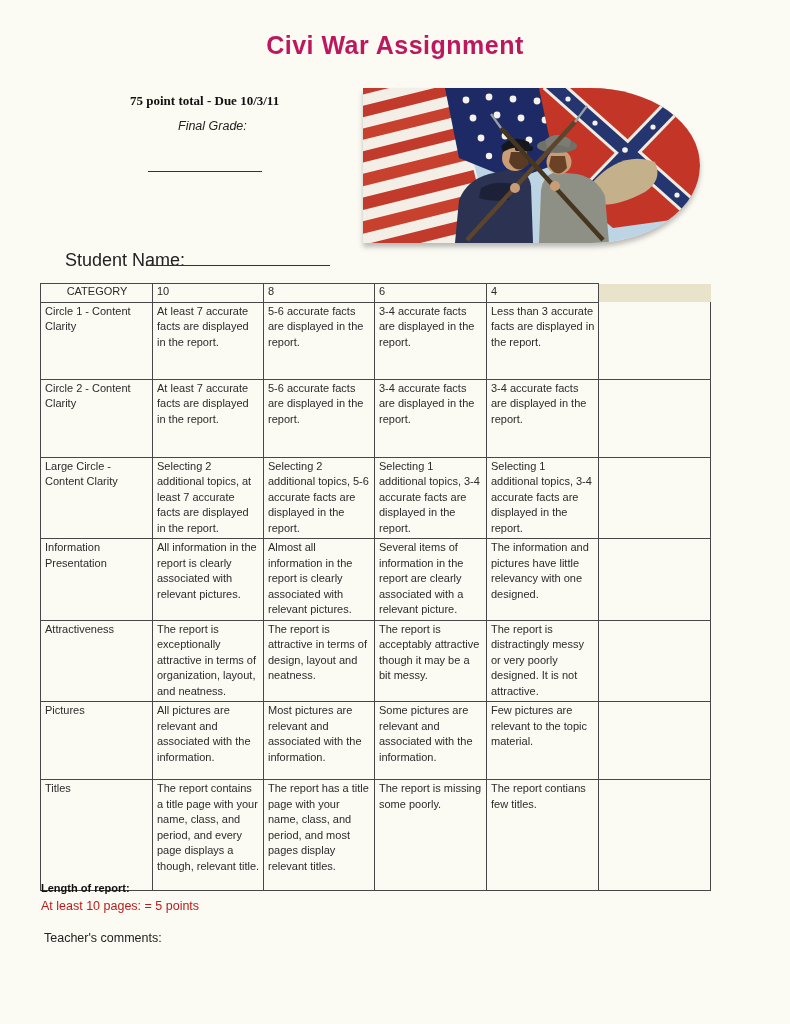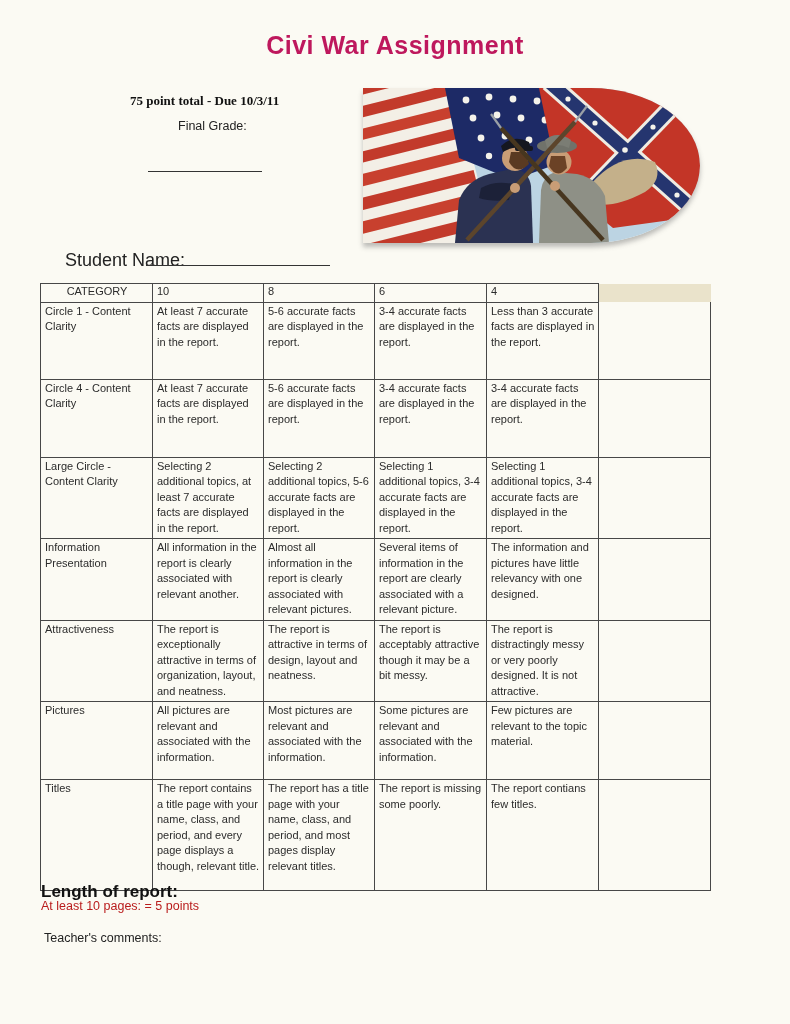--- a/index.html
+++ b/index.html
@@ -16,21 +16,21 @@
     position:absolute; top:31px; left:0; right:0;
     text-align:center; font-size:25px; font-weight:600;
     color:#be185d; letter-spacing:.5px;
   }
   .points-line {
     position:absolute; left:130px; top:93px;
     font-size:13px; font-weight:bold; color:#111;font-family:Liberation Serif, serif;
   }
   .final-grade-label {
     position:absolute; left:178px; top:119px;
-    font-size:12.5px; color:#222;
+    font-size:12.5px; color:#222;font-style:italic;
   }
   .final-grade-blank {
     position:absolute; left:148px; top:156px;
     width:114px; height:16px;
     border-bottom:1.4px solid #333;
   }
   .war-image {
     position:absolute; left:363px; top:88px;
     width:337px; height:155px;
     box-shadow:0 4px 5px rgba(110,110,110,.45);
@@ -62,21 +62,21 @@
   table.rubric thead td { height:17px; padding-top:0; }
   td.cat-h { text-align:center; }
   td.score-col { border-right:hidden; }
   thead td.score-col {
     border-top:hidden; border-bottom:hidden; border-right:hidden;
     background:#eae3cb;
   }
   tbody tr.r1 td.score-col { border-top:hidden; }
   .footer-length-title {
     position:absolute; left:41px; top:882px;
-    font-size:17px; font-weight:bold; color:#111;
+    font-size:11px; font-weight:bold; color:#111;
   }
   .footer-length-detail {
     position:absolute; left:41px; top:899px;
     font-size:12.5px; color:#b91c1c;
   }
   .footer-teacher {
     position:absolute; left:44px; top:931px;
     font-size:12.5px; color:#222;
   }
 </style>
@@ -207,38 +207,38 @@
   <tbody>
     <tr class="r1" style="height:77px">
       <td>Circle 1 - Content Clarity</td>
       <td>At least 7 accurate facts are displayed in the report.</td>
       <td>5-6 accurate facts are displayed in the report.</td>
       <td>3-4 accurate facts are displayed in the report.</td>
       <td>Less than 3 accurate facts are displayed in the report.</td>
       <td class="score-col"></td>
     </tr>
     <tr style="height:78px">
-      <td>Circle 4 - Content Clarity</td>
+      <td>Circle 2 - Content Clarity</td>
       <td>At least 7 accurate facts are displayed in the report.</td>
       <td>5-6 accurate facts are displayed in the report.</td>
       <td>3-4 accurate facts are displayed in the report.</td>
       <td>3-4 accurate facts are displayed in the report.</td>
       <td class="score-col"></td>
     </tr>
     <tr style="height:77px">
       <td>Large Circle - Content Clarity</td>
       <td>Selecting 2 additional topics, at least 7 accurate facts are displayed in the report.</td>
       <td>Selecting 2 additional topics, 5-6 accurate facts are displayed in the report.</td>
       <td>Selecting 1 additional topics, 3-4 accurate facts are displayed in the report.</td>
       <td>Selecting 1 additional topics, 3-4 accurate facts are displayed in the report.</td>
       <td class="score-col"></td>
     </tr>
     <tr style="height:78px">
       <td>Information Presentation</td>
-      <td>All information in the report is clearly associated with relevant another.</td>
+      <td>All information in the report is clearly associated with relevant pictures.</td>
       <td>Almost all information in the report is clearly associated with relevant pictures.</td>
       <td>Several items of information in the report are clearly associated with a relevant picture.</td>
       <td>The information and pictures have little relevancy with one designed.</td>
       <td class="score-col"></td>
     </tr>
     <tr style="height:77px">
       <td>Attractiveness</td>
       <td>The report is exceptionally attractive in terms of organization, layout, and neatness.</td>
       <td>The report is attractive in terms of design, layout and neatness.</td>
       <td>The report is acceptably attractive though it may be a bit messy.</td>

